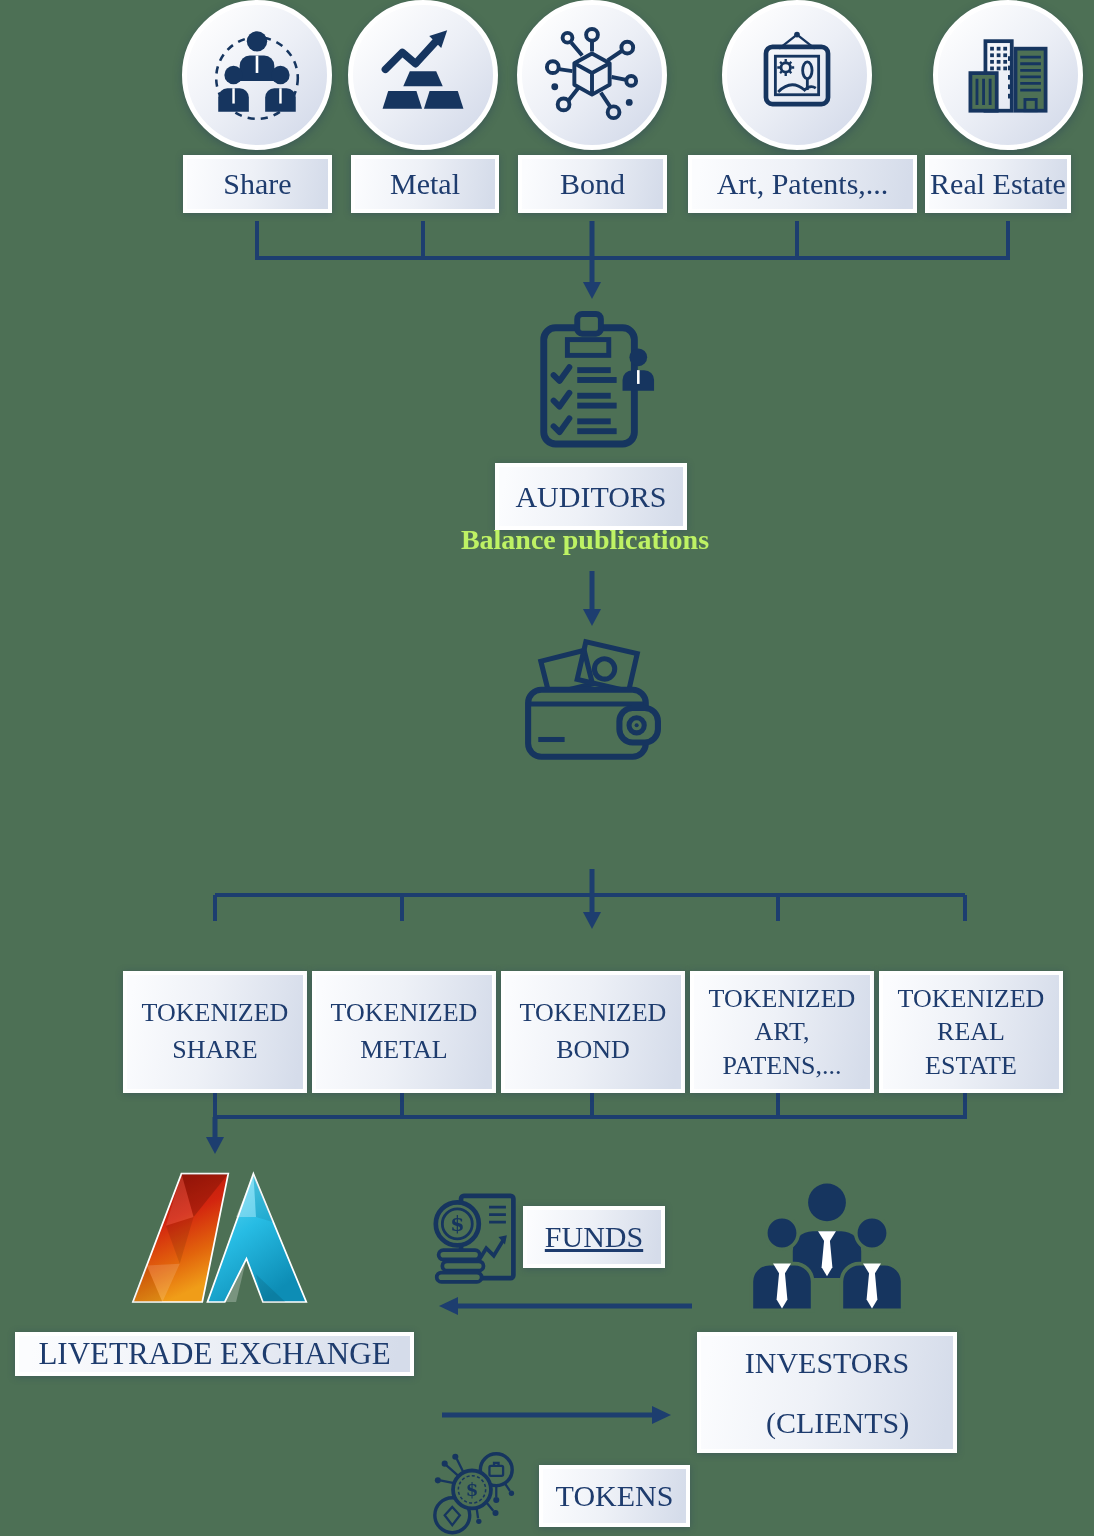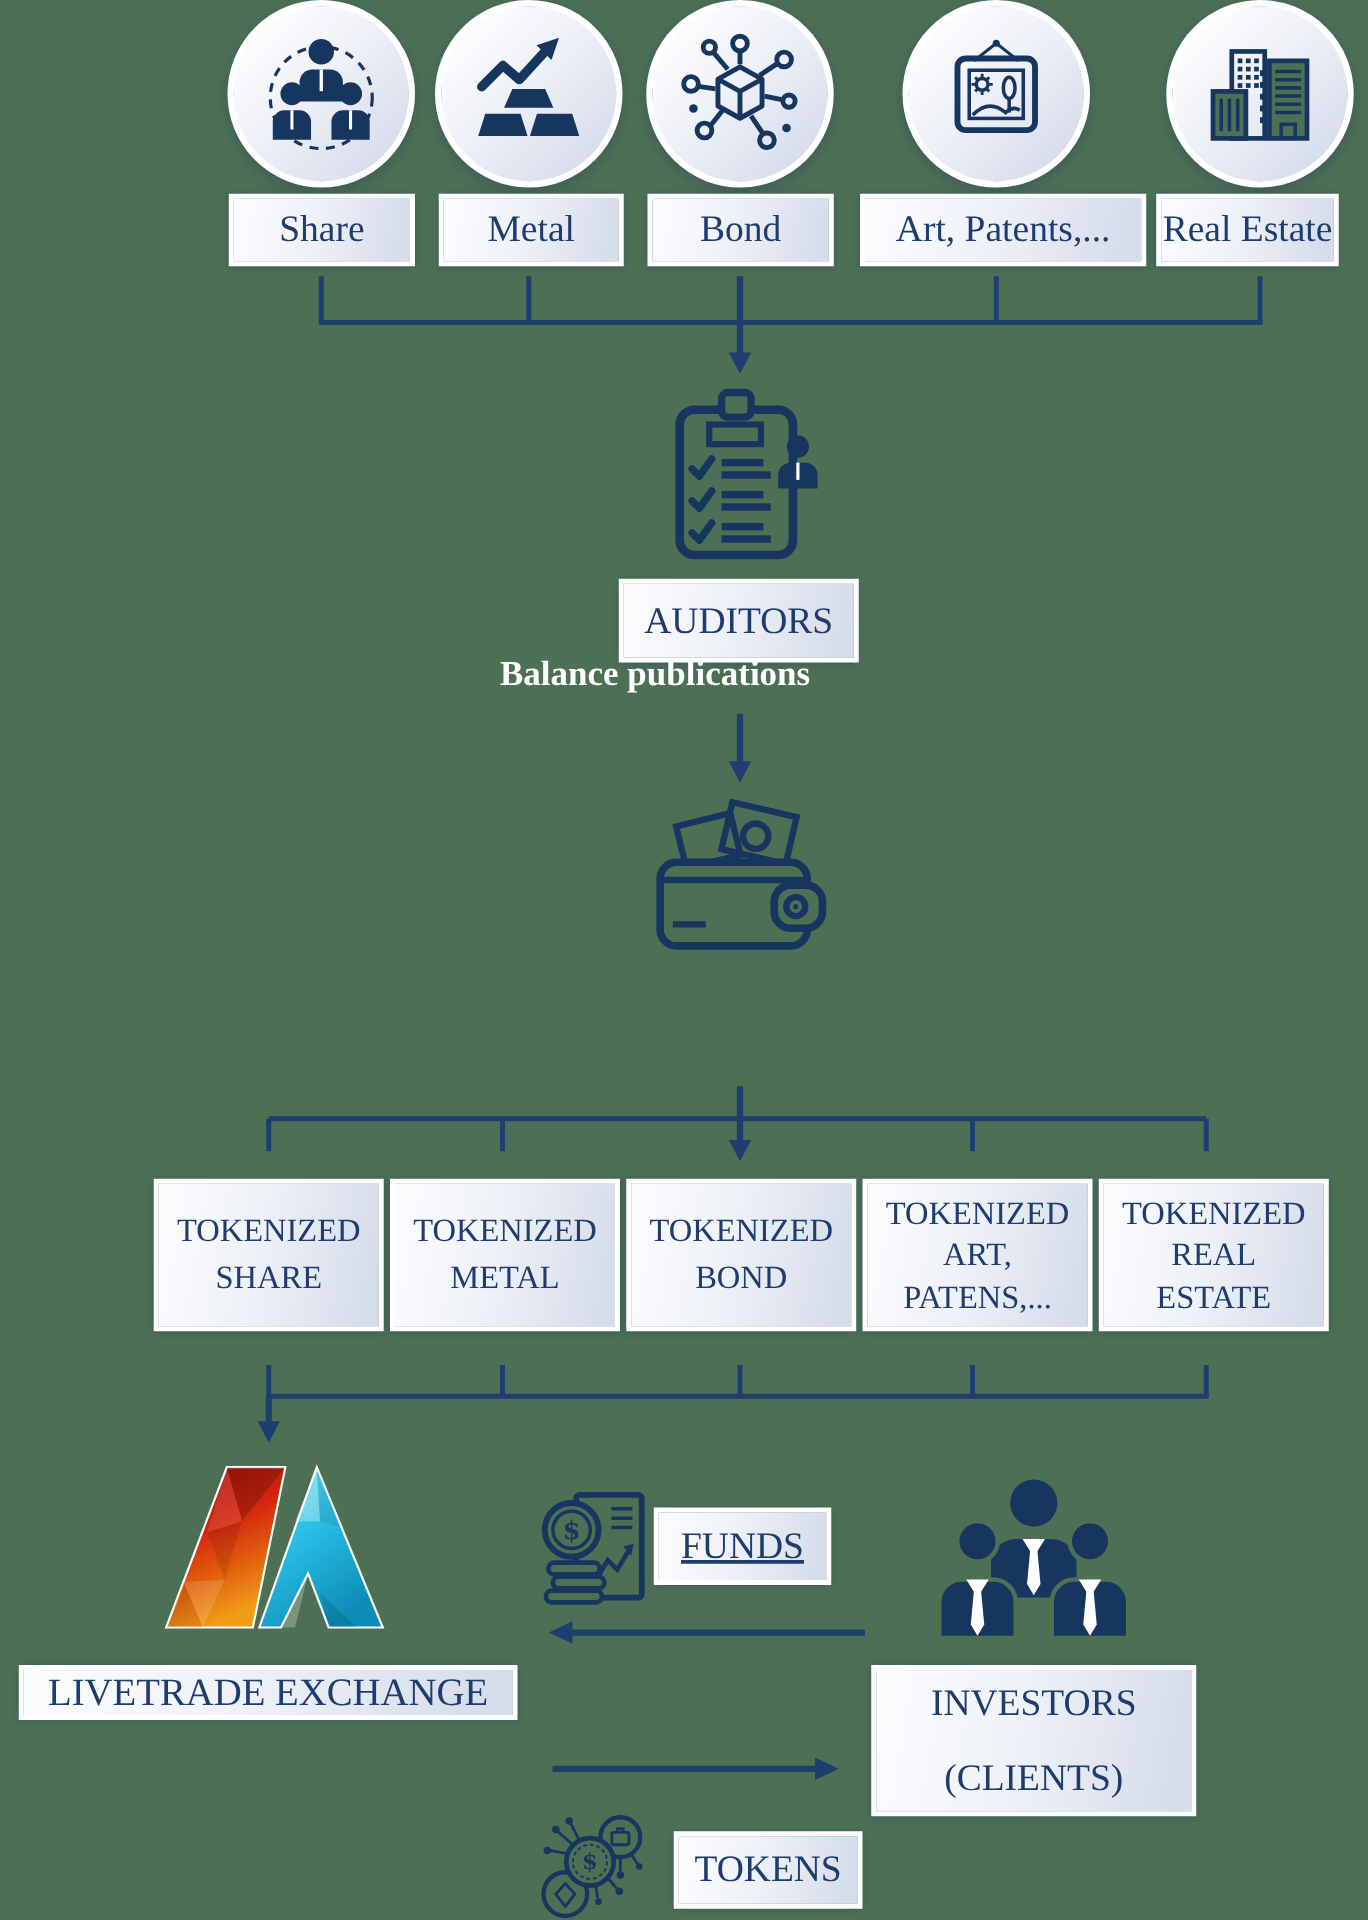--- a/index.html
+++ b/index.html
@@ -11,33 +11,33 @@
   .node{z-index:2;}
   .box{
     position:absolute;z-index:2;
     background:linear-gradient(100deg,#fbfcfe 4%,#eef1f7 45%,#d5dcea 96%);
     border:4px solid #ffffff;
     box-shadow:0 1px 7px rgba(40,60,95,.40);
     display:flex;align-items:center;justify-content:center;
     color:#1e3c6e;text-align:center;box-sizing:border-box;
   }
   .asset-label{font-size:30px;}
-  .tok-label{font-size:26px;line-height:1.42;white-space:pre-line;}
+  .tok-label{font-size:26px;line-height:1.42;white-space:pre-line;margin-top:28px;}
   .circle{
     position:absolute;z-index:2;top:0;width:150px;height:150px;border-radius:50%;
     background:linear-gradient(135deg,#ffffff 8%,#eceff6 50%,#d2d9e9 95%);
     border:5px solid #ffffff;box-sizing:border-box;
     box-shadow:0 3px 10px rgba(35,55,90,.38);
     display:flex;align-items:center;justify-content:center;
   }
   .subtitle{
-    position:absolute;z-index:2;text-align:left;
-    color:#ffffff;font-weight:bold;font-size:28px;
+    position:absolute;z-index:2;text-align:center;
+    color:#bef264;font-weight:bold;font-size:28px;
   }
-  .pre{white-space:pre-line;}
+  .pre{white-space:pre-line;text-align:right;}
 </style>
 </head>
 <body>
 
 <div class="stage">
 
   <svg class="connectors" width="1094" height="1536" viewBox="0 0 1094 1536">
     <g stroke="#1d3e6f" stroke-width="4" fill="none">
       <path d="M257,221 V258"></path>
         <path d="M423,221 V258"></path>

